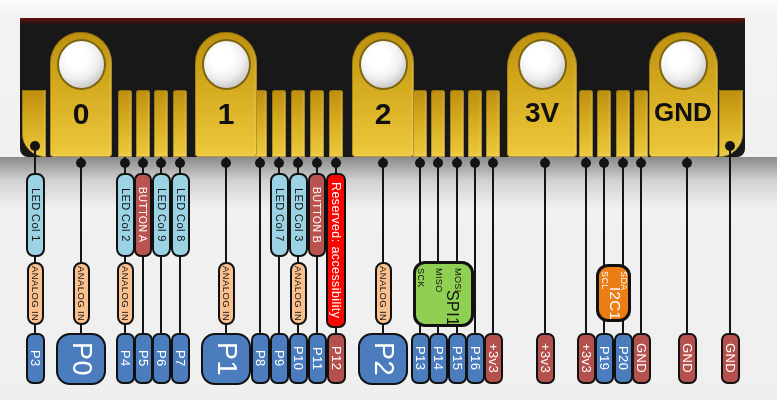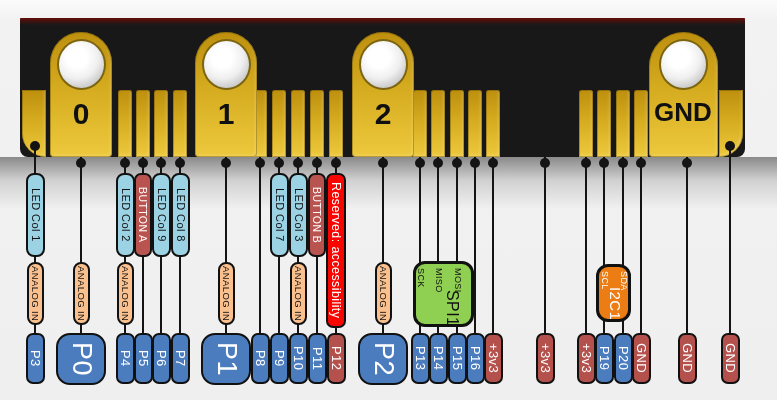--- a/index.html
+++ b/index.html
@@ -67,20 +67,24 @@
       <div class="pad-label" style="font-size: 30px;">0</div>
     </div>
     <div class="pad gold" style="left: 195px; width: 62px; border-radius: 31px 31px 4px 4px;">
       <div class="hole"></div>
       <div class="pad-label" style="font-size: 30px;">1</div>
     </div>
     <div class="pad gold" style="left: 352px; width: 62px; border-radius: 31px 31px 4px 4px;">
       <div class="hole"></div>
       <div class="pad-label" style="font-size: 30px;">2</div>
     </div>
+    <div class="pad gold" style="left: 507px; width: 70px; border-radius: 35px 35px 4px 4px;">
+      <div class="hole"></div>
+      <div class="pad-label" style="font-size: 28px;">3V</div>
+    </div>
     <div class="pad gold" style="left: 648.5px; width: 69px; border-radius: 34.5px 34.5px 4px 4px;">
       <div class="hole"></div>
       <div class="pad-label" style="font-size: 26px;">GND</div>
     </div>
     <div class="wire" style="left: 34px; top: 145px; height: 195px;"></div>
     <div class="dot" style="left: 30px; top: 141px;"></div>
     <div class="wire" style="left: 80px; top: 157px; height: 183px;"></div>
     <div class="dot" style="left: 76px; top: 158px;"></div>
     <div class="wire" style="left: 124px; top: 157px; height: 183px;"></div>
     <div class="dot" style="left: 120px; top: 158px;"></div>

